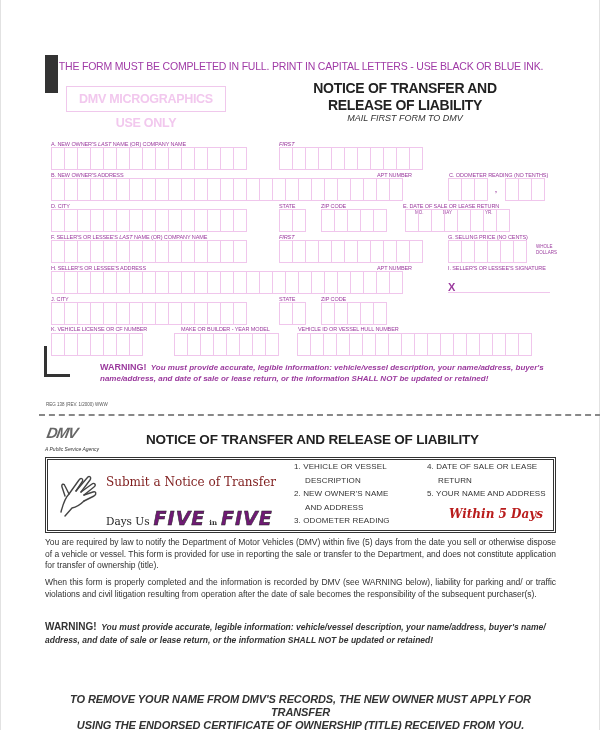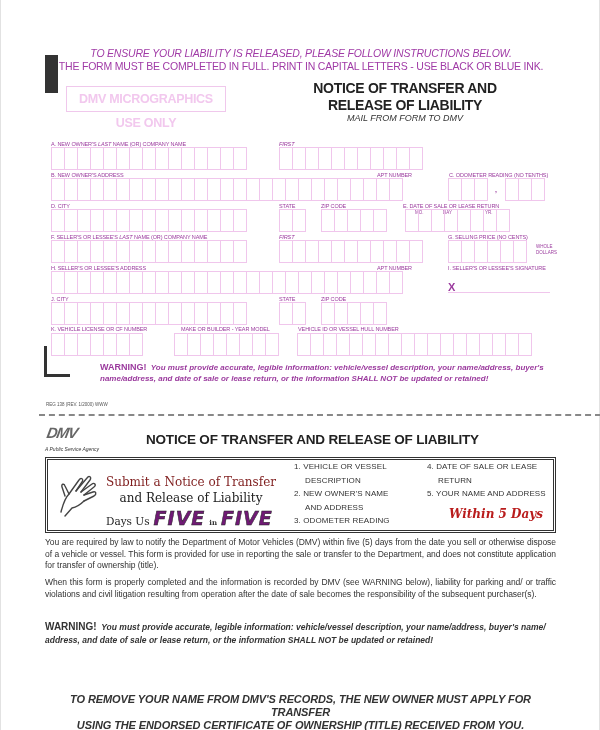--- a/index.html
+++ b/index.html
@@ -60,29 +60,28 @@
   .para2 { top: 577px; }
   .warn2 { left: 44px; width: 515px; top: 621px; font-size: 8.5px; color: #333; line-height: 12.5px; font-weight: bold; font-style: italic; }
   .warn2 b { font-style: normal; font-size: 10px; }
   .remove { left: 44px; width: 511px; top: 693px; text-align: center; font-size: 11px; font-style: italic; color: #333; line-height: 13px; letter-spacing: -0.1px; font-weight: bold; }
 </style>
 </head>
 <body>
 
 <div class="page">
 
-  <div class="abs instr instr1">TO ENSURE YOUR LIABILITY IS RELEASED, PLEASE FOLLOW INSTRUCTIONS BELOW.</div>
   <div class="abs instr instr2">THE FORM MUST BE COMPLETED IN FULL.  PRINT IN CAPITAL LETTERS - USE BLACK OR BLUE INK.</div>
 
   <div class="abs black-bar"></div>
   <div class="abs micro-box">DMV MICROGRAPHICS USE ONLY</div>
 
   <div class="abs title1">NOTICE OF TRANSFER AND</div>
   <div class="abs title2">RELEASE OF LIABILITY</div>
-  <div class="abs title3">MAIL FROM FORM TO DMV</div>
+  <div class="abs title3">MAIL FIRST FORM TO DMV</div>
 
   <div class="abs lbl" style="left:50px;top:141px;"><span>A. NEW OWNER'S </span><i>LAST</i><span> NAME (OR) COMPANY NAME</span></div>
   <div class="abs boxes" style="left:50px;top:147px;">
       <span></span>
       <span></span>
       <span></span>
       <span></span>
       <span></span>
       <span></span>
       <span></span>
@@ -374,21 +373,20 @@
         <path d="M4 42 C6 34 8 28 12 24 L22 10 C24 7 27 9 25 12 L19 21"></path>
         <path d="M19 21 L30 8 C32 5 35 7 33 10 L24 22"></path>
         <path d="M24 22 L35 14 C37 12 40 15 37 17 L27 25"></path>
         <path d="M27 25 L36 22 C39 21 40 24 37 26 L27 31"></path>
         <path d="M27 31 C24 34 20 37 15 38 L8 46"></path>
         <path d="M12 24 L8 16 C7 13 4 14 5 17 L8 26"></path>
       </g>
     </svg>
   </div>
   <div class="abs pp2">Submit a Notice of Transfer</div>
-  <div class="abs pp3">and Release of Liability</div>
   <div class="abs give">
     <span>Days Us</span>
     <span class="five">FIVE</span>
     <span class="in">in</span>
     <span class="five">FIVE</span>
   </div>
 
   <div class="abs list list1">
     <span class="blk"><span>1. VEHICLE OR VESSEL</span><span class="ind">DESCRIPTION</span></span>
     <span class="blk"><span>2. NEW OWNER'S NAME</span><span class="ind">AND ADDRESS</span></span>

